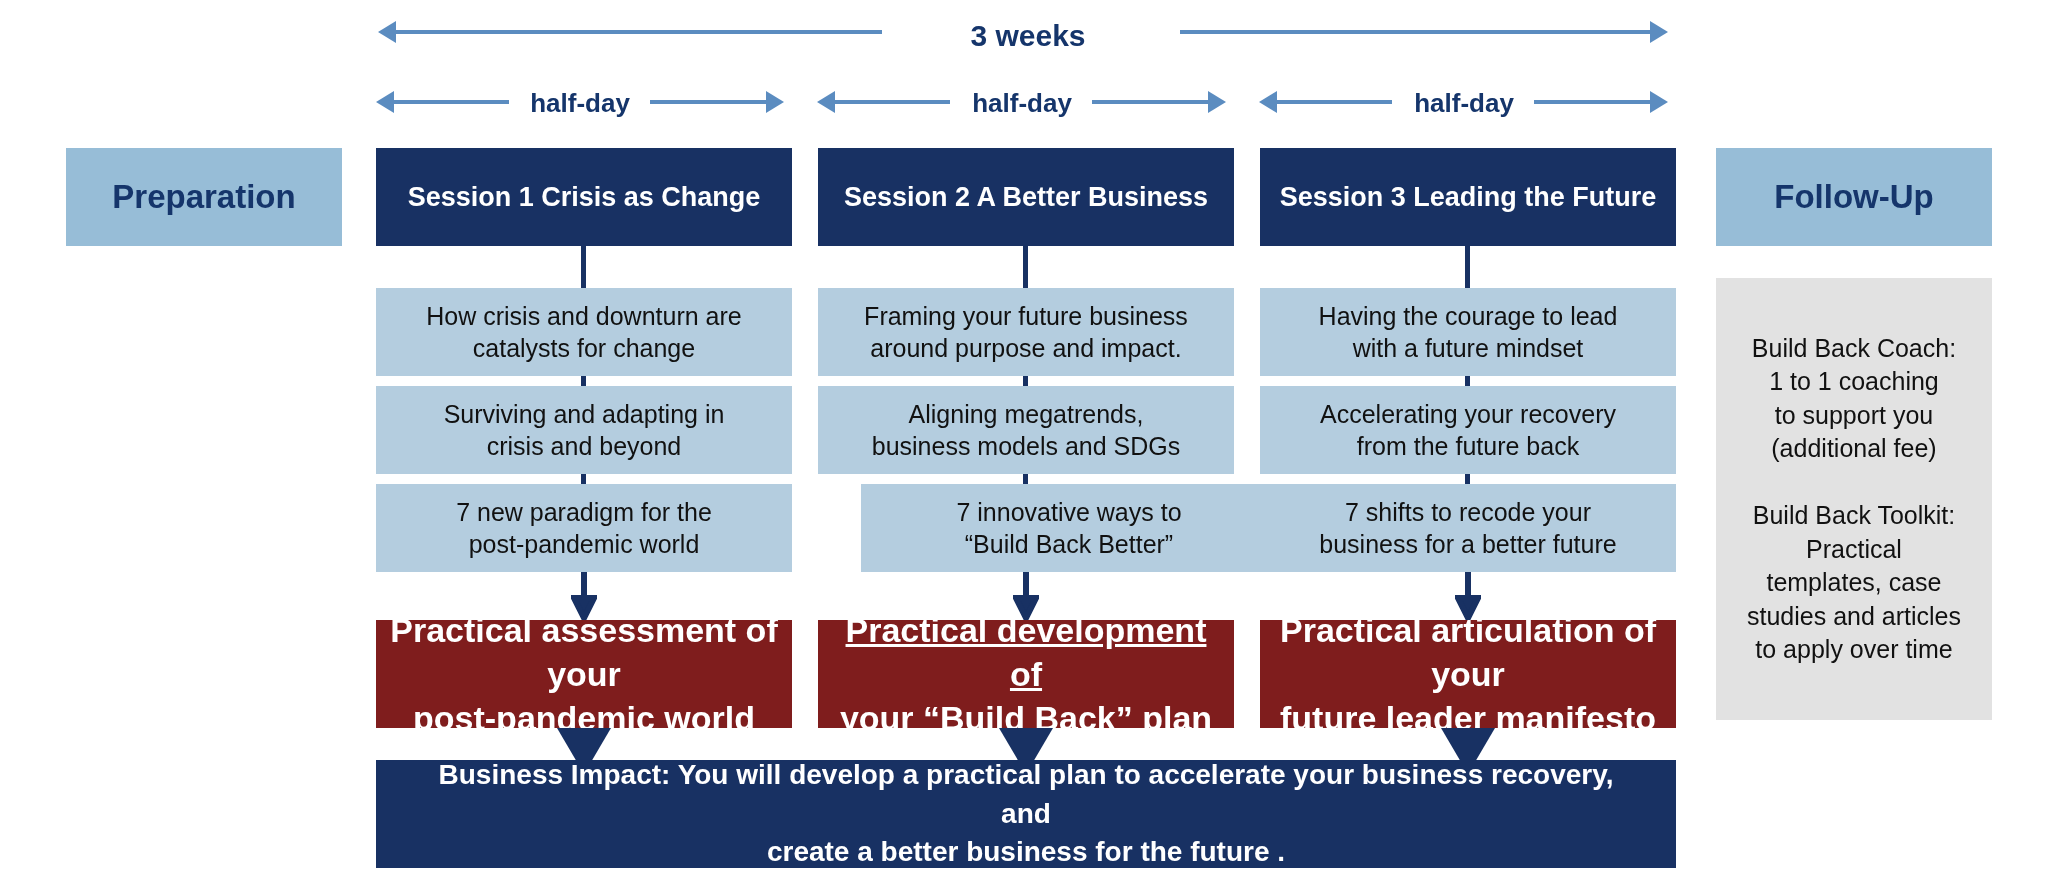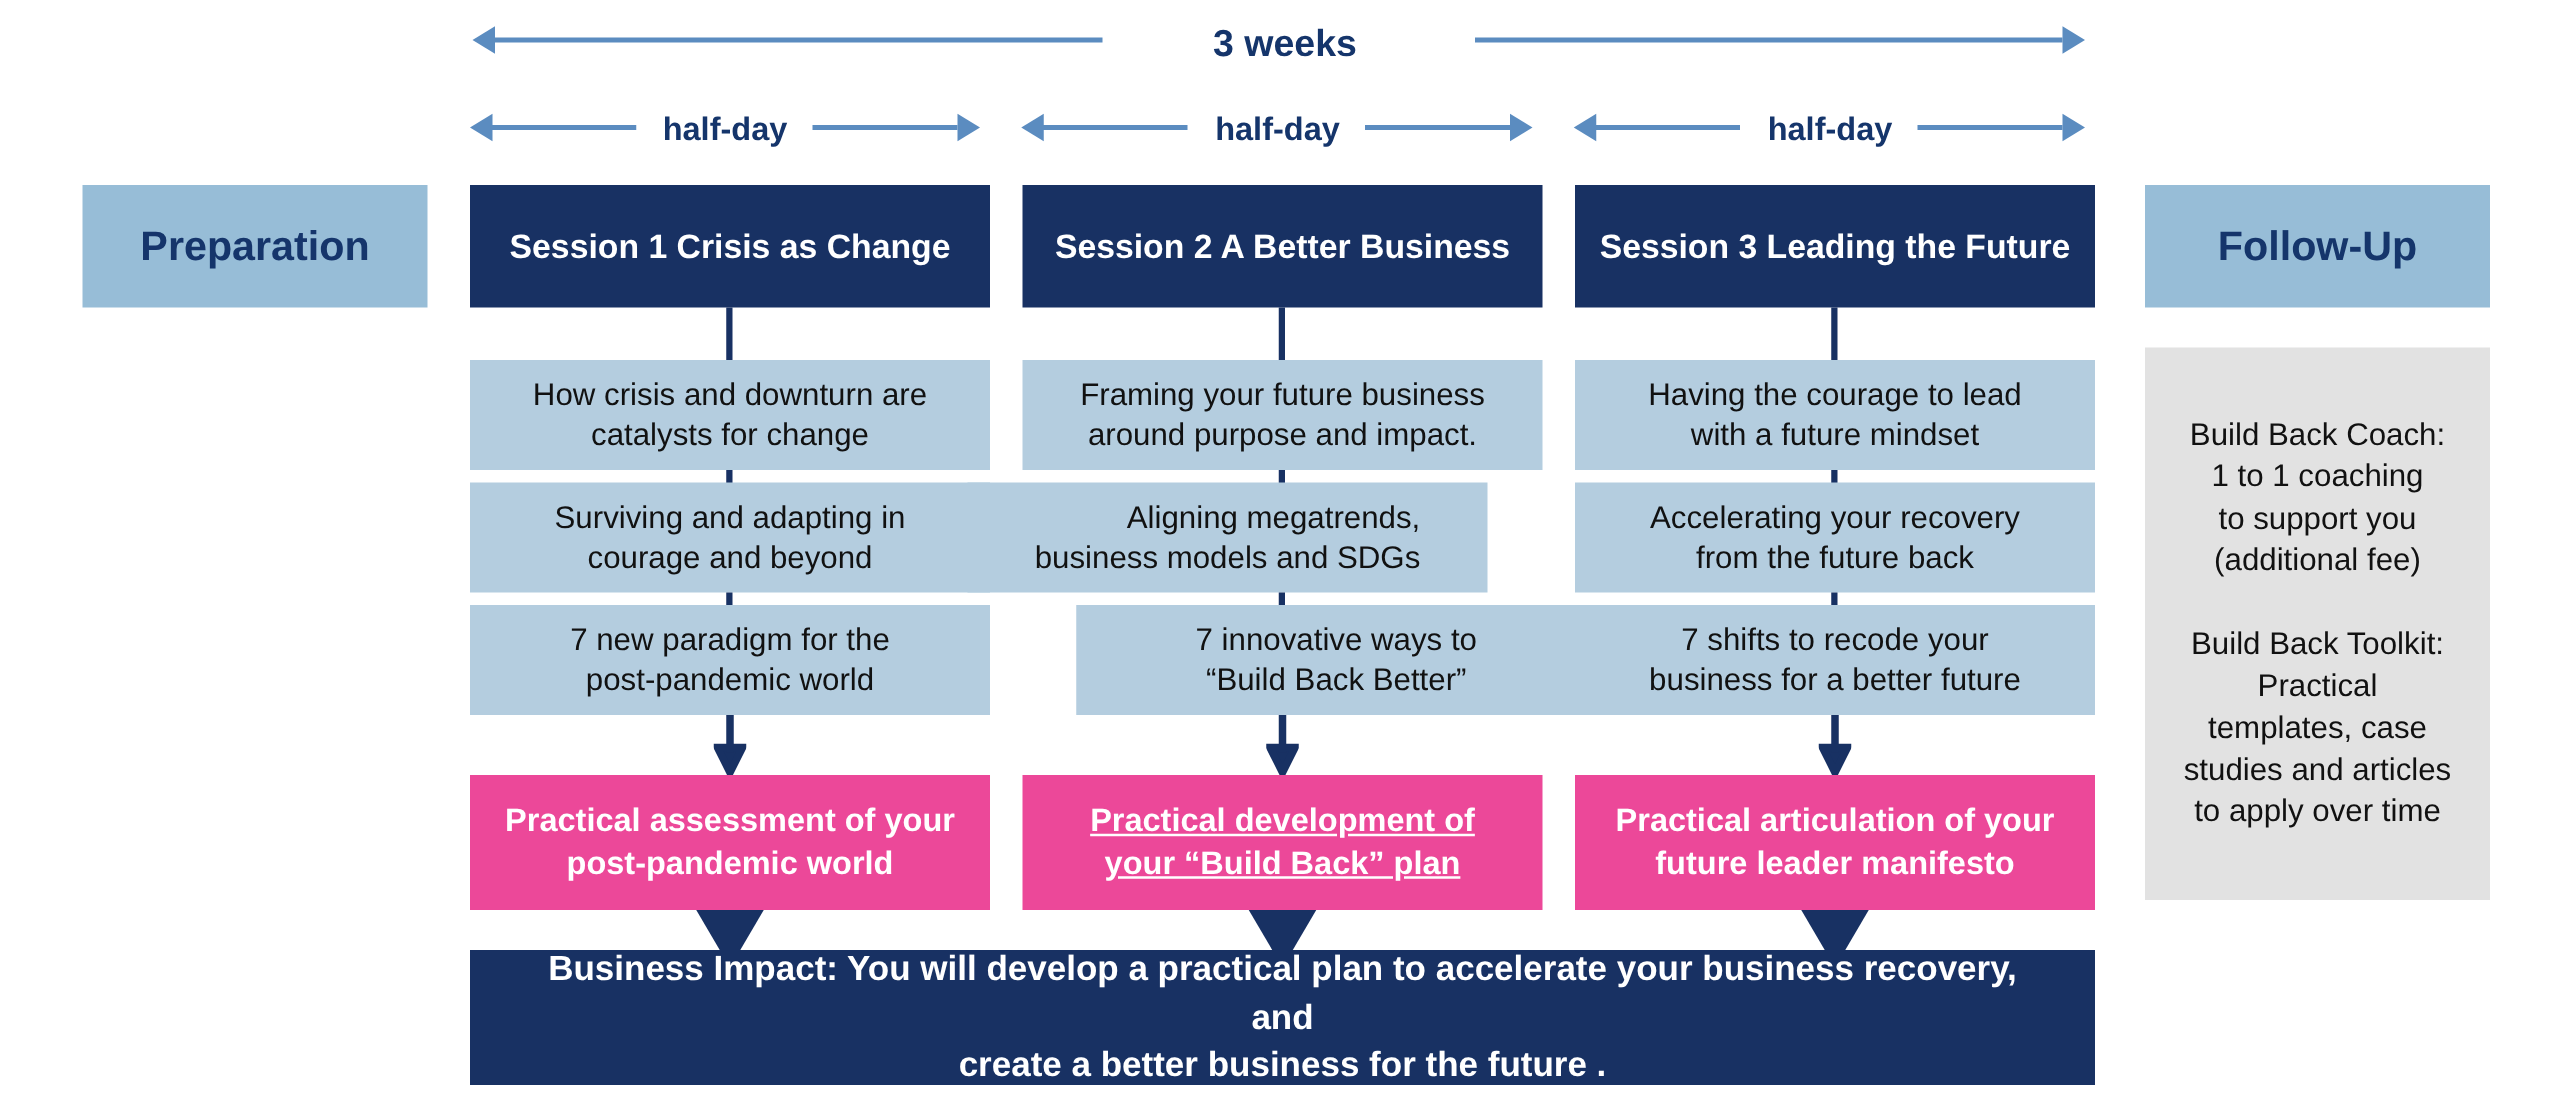--- a/index.html
+++ b/index.html
@@ -114,23 +114,23 @@
     background: #183163;
   }
   .down-arrow {
     position: absolute;
     width: 26px;
   }
 
   
   .outcome-box {
     position: absolute;
-    background: #ec4899;
+    background: #7f1d1d;
     color: #ffffff;
-    font-size: 26px;
+    font-size: 34px;
     font-weight: bold;
     line-height: 1.3;
     text-align: center;
     display: flex;
     align-items: center;
     justify-content: center;
     padding: 0 12px;
     box-sizing: border-box;
     white-space: pre-line;
   }
@@ -199,38 +199,38 @@
 
   <div class="col-header side" style="left:66px; top:148px; width:276px; height:98px;">Preparation</div>
 
   <div class="col-header session" style="left:376px; top:148px; width:416px; height:98px;">Session 1
 Crisis as Change</div>
   <div class="connector" style="left:581px; top:246px; height:42px;"></div>
   <div class="bullet-box" style="left:376px; top:288px; width:416px; height:88px;">How crisis and downturn are
 catalysts for change</div>
   <div class="connector" style="left:581px; top:376px; height:22px;"></div>
   <div class="bullet-box" style="left:376px; top:386px; width:416px; height:88px;">Surviving and adapting in
-courage and beyond</div>
+crisis and beyond</div>
   <div class="connector" style="left:581px; top:474px; height:22px;"></div>
   <div class="bullet-box" style="left:376px; top:484px; width:416px; height:88px;">7 new paradigm for the
 post-pandemic world</div>
   <svg class="down-arrow" style="left:571px; top:572px;" viewBox="0 0 26 48" width="26" height="48">
     <path d="M13 0 L13 30 M13 46 L3 26 L23 26 Z" fill="#183163" stroke="#183163" stroke-width="6"></path>
   </svg>
   <div class="outcome-box" style="left:376px; top:620px; width:416px; height:108px;">Practical assessment of your
 post-pandemic world</div>
   <div class="outcome-tail" style="left:584px; top:728px;"></div>
 
   <div class="col-header session" style="left:818px; top:148px; width:416px; height:98px;">Session 2
 A Better Business</div>
   <div class="connector" style="left:1023px; top:246px; height:42px;"></div>
   <div class="bullet-box" style="left:818px; top:288px; width:416px; height:88px;">Framing your future business
 around purpose and impact.</div>
   <div class="connector" style="left:1023px; top:376px; height:22px;"></div>
-  <div class="bullet-box" style="left:774px; top:386px; width:416px; height:88px;text-align:right;">Aligning megatrends,
+  <div class="bullet-box" style="left:818px; top:386px; width:416px; height:88px;">Aligning megatrends,
 business models and SDGs</div>
   <div class="connector" style="left:1023px; top:474px; height:22px;"></div>
   <div class="bullet-box" style="left:818px; top:484px; width:416px; height:88px;margin-left:43px;">7 innovative ways to
 “Build Back Better”</div>
   <svg class="down-arrow" style="left:1013px; top:572px;" viewBox="0 0 26 48" width="26" height="48">
     <path d="M13 0 L13 30 M13 46 L3 26 L23 26 Z" fill="#183163" stroke="#183163" stroke-width="6"></path>
   </svg>
   <div class="outcome-box" style="left:818px; top:620px; width:416px; height:108px;text-decoration:underline;">Practical development of
 your “Build Back” plan</div>
   <div class="outcome-tail" style="left:1026px; top:728px;"></div>

